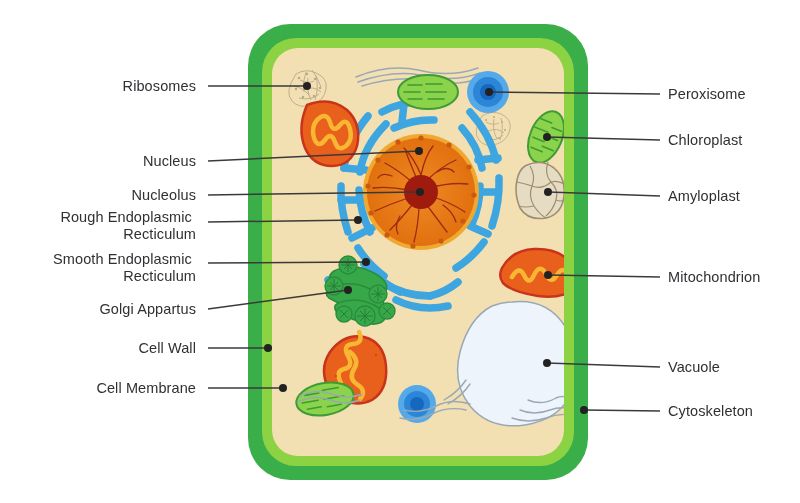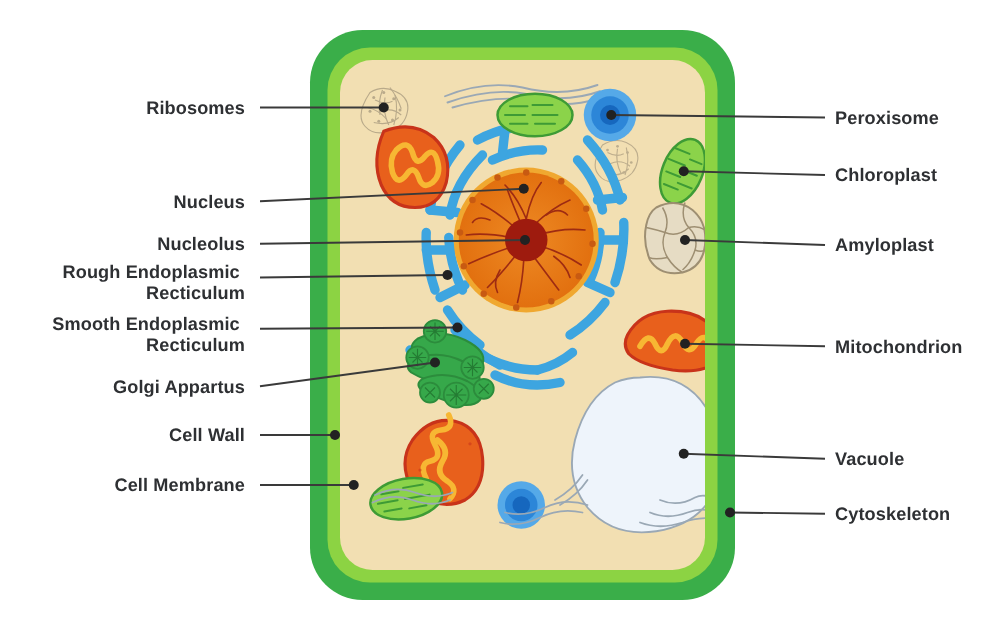--- a/index.html
+++ b/index.html
@@ -3,21 +3,21 @@
 <meta charset="utf-8">
 <style>
   html,body{margin:0;padding:0;}
   body{
     width:800px;height:503px;
     background:#ffffff;
     font-family:"Liberation Sans", sans-serif;
     overflow:hidden;
     position:relative;
   }
-  #stage{position:absolute;inset:0;width:800px;height:503px;font-weight:bold;}
+  #stage{position:absolute;inset:0;width:800px;height:503px;}
   svg#diagram{position:absolute;left:0;top:0;width:800px;height:503px;display:block;}
   .lbl{
     font-family:"Liberation Sans", sans-serif;
     font-size:14.5px;
     fill:#2e3033;
     letter-spacing:0.1px;
   }
   .lbl-right{text-anchor:start;}
   .lbl-left{text-anchor:end;}
   .leader{stroke:#3a3a3a;stroke-width:1.5;fill:none;}

